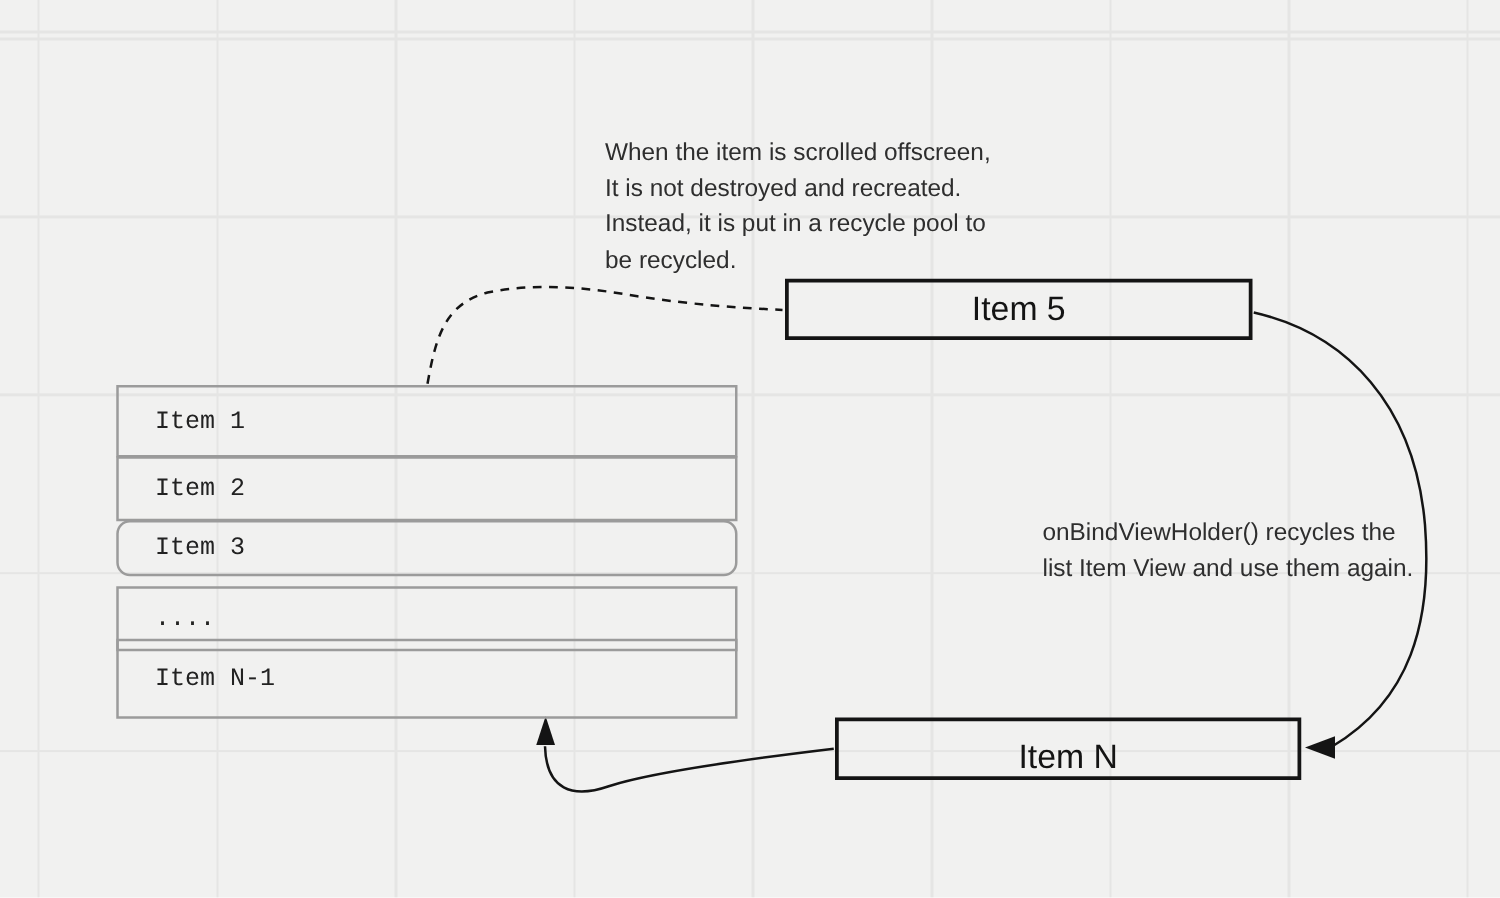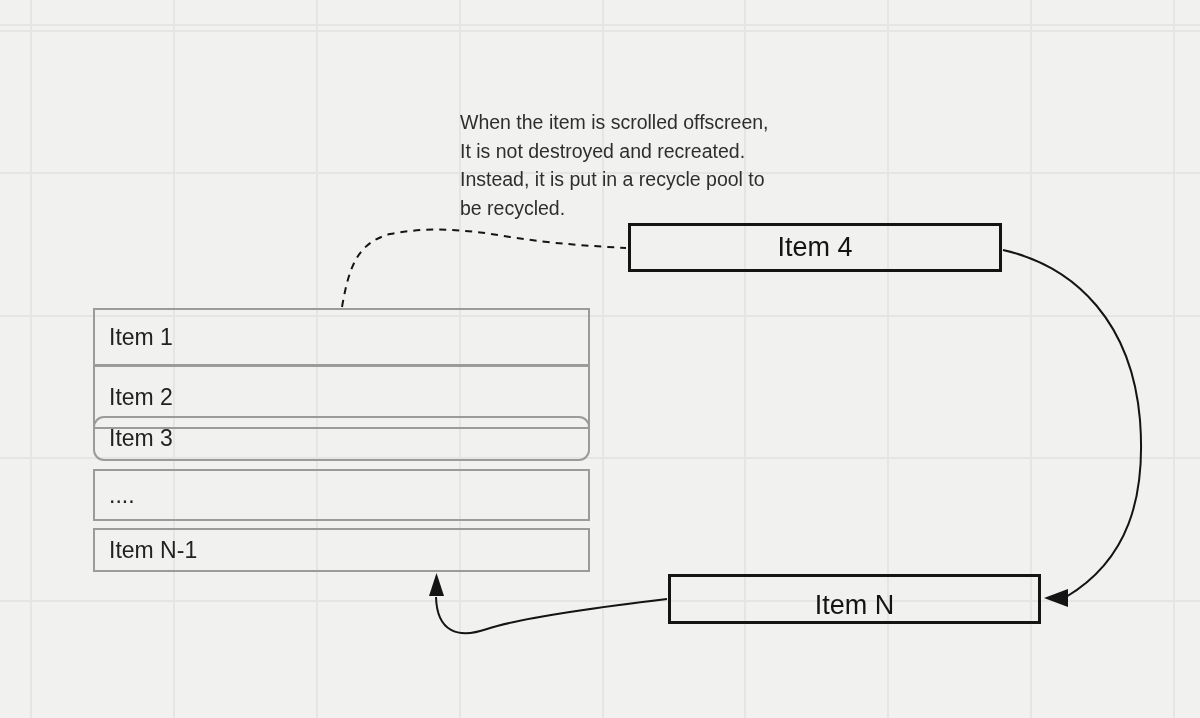--- a/index.html
+++ b/index.html
@@ -27,38 +27,39 @@
   .overlay path.dashed{stroke-dasharray:7 6;stroke-width:2;}
   .overlay polygon{fill:var(--ink);stroke:none;}
 
   .title{
     position:absolute;left:93px;top:244px;
     font-size:29px;color:var(--title-color);letter-spacing:0.2px;
   }
   .note{
     position:absolute;font-size:19.5px;line-height:28.6px;color:var(--note-color);
     white-space:pre-line;
+    margin-left:24px;
   }
   .note1{left:460px;top:108px;width:360px;}
   .note2{left:810px;top:412px;width:360px;}
 
   .list{position:absolute;left:93px;top:308px;width:497px;height:264px;}
   .row{
     position:absolute;left:0;width:497px;
     border:2px solid var(--list-border);
     background:transparent;
-    font-size:23px;color:var(--row-color);
-    padding-left:14px;
-    display:flex;align-items:center;
+    font-size:20px;color:var(--row-color);
+    padding-left:29px;
+    display:flex;align-items:center;font-family:Liberation Mono, monospace;
   }
   .r1{top:0;height:58px;}
-  .r2{top:57px;height:64px;}
+  .r2{top:57px;height:52px;}
   .r3{top:108px;height:45px;border-radius:11px;}
   .r4{top:161px;height:52px;}
-  .r5{top:220px;height:44px;}
+  .r5{top:203px;height:64px;}
 
   .box{
     position:absolute;height:49px;
     border:3px solid var(--ink);
     background:transparent;
     display:flex;align-items:center;justify-content:center;
     font-size:27px;color:var(--ink);
   }
   .box-item0{left:628px;top:223px;width:374px;}
   .box-itemN{left:668px;top:574px;width:373px;height:50px;align-items:flex-end;}
@@ -77,39 +78,41 @@
 
     <path d="M 667 599 C 600 607 520 618 487 629 C 458 639 437 632 436 597"></path>
     <polygon points="436.5,573 429,596 444,596"></polygon>
   </svg>
 
 
   <div class="note note1">When the item is scrolled offscreen,
 It is not destroyed and recreated.
 Instead, it is put in a recycle pool to
 be recycled.</div>
+  <div class="note note2">onBindViewHolder() recycles the
+list Item View and use them again.</div>
 
   <div class="list">
     <div class="row r1">
       <span>Item 1</span>
     </div>
     <div class="row r2">
       <span>Item 2</span>
     </div>
     <div class="row r3">
       <span>Item 3</span>
     </div>
     <div class="row r4">
       <span>....</span>
     </div>
     <div class="row r5">
       <span>Item N-1</span>
     </div>
   </div>
 
   <div class="box box-item0">
-    <span>Item 4</span>
+    <span>Item 5</span>
   </div>
   <div class="box box-itemN">
     <span>Item N</span>
   </div>
 
 </div>
 
 </body></html>

